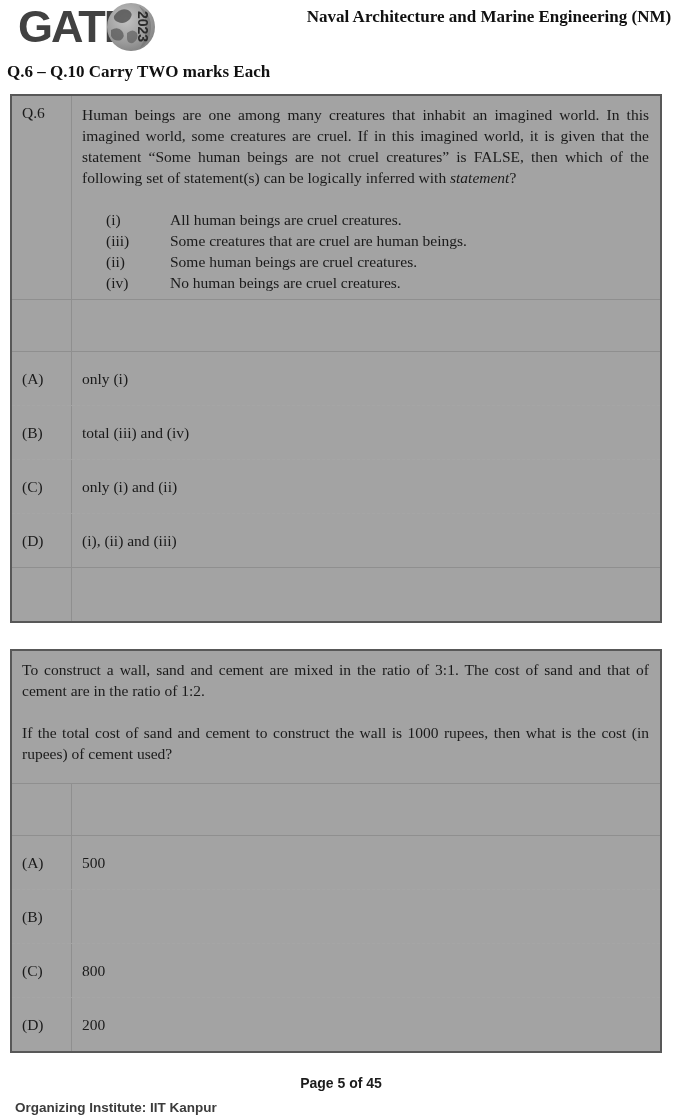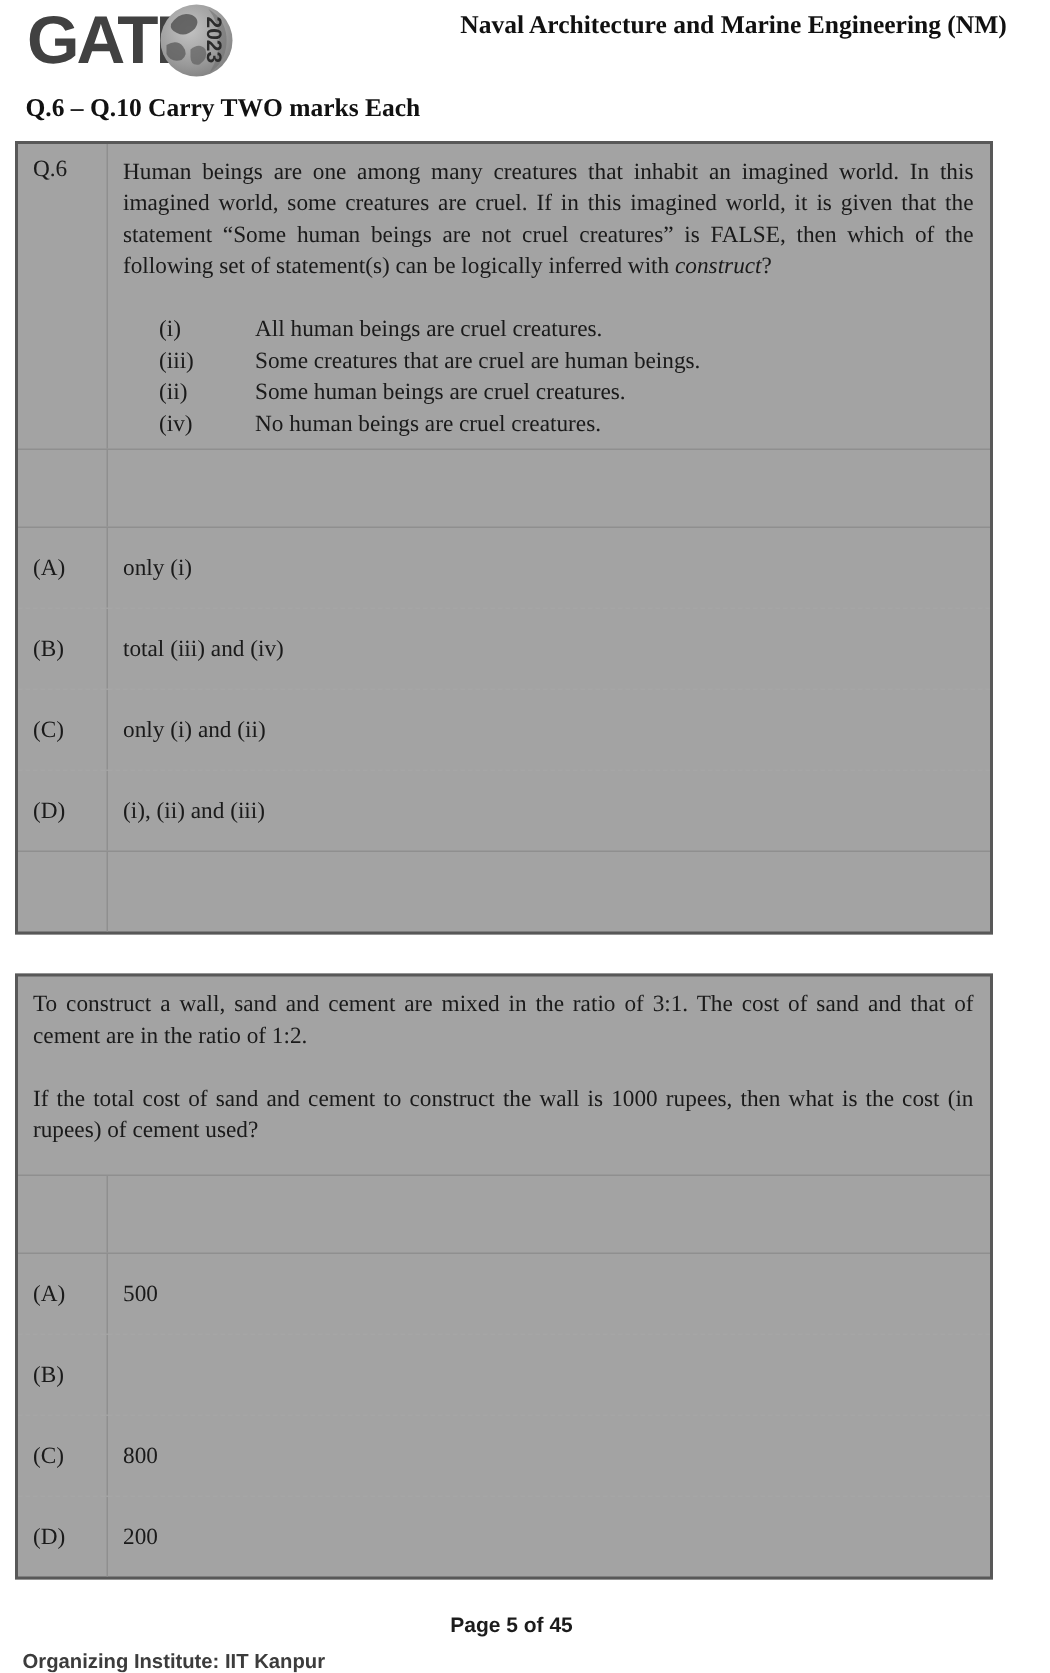--- a/index.html
+++ b/index.html
@@ -17,21 +17,21 @@
     font-family:"Liberation Sans", sans-serif; font-weight:bold;
     font-size:45px; line-height:50px; letter-spacing:-2px; color:#414141;
   }
   .globe { position:absolute; left:88px; top:0; width:50px; height:50px; }
   .paper-title {
     position:absolute; left:282px; top:7px; width:414px;
     font-weight:bold; font-size:17px; text-align:center; color:#111;
   }
 
   .section-heading {
-    margin:8px 0 12px 17px; font-weight:bold; font-size:17px; color:#111;
+    margin:8px 0 12px 7px; font-weight:bold; font-size:17px; color:#111;
   }
 
   
   .qtable {
     width:652px; margin-left:10px; border:2px solid #585858; background:#a3a3a3;
   }
   .qtable + .qtable { margin-top:26px; }
   .row { display:flex; }
   .row + .row { border-top:1px solid #8f8f8f; }
   .row.dashed { border-top:1px dashed #a6a6a6; }
@@ -97,21 +97,21 @@
   </div>
   <div class="paper-title">Naval Architecture and Marine Engineering (NM)</div>
 </div>
 
 <div class="section-heading">Q.6 – Q.10 Carry TWO marks Each</div>
 
 <div class="qtable">
   <div class="row q-row-1">
     <div class="cell-num">Q.6</div>
     <div class="cell-body">
-      <div class="qpara"><span>Human beings are one among many creatures that inhabit an imagined world. In this imagined world, some creatures are cruel. If in this imagined world, it is given that the statement “Some human beings are not cruel creatures” is FALSE, then which of the following set of statement(s) can be logically inferred with </span><i>construct</i><span>?</span></div>
+      <div class="qpara"><span>Human beings are one among many creatures that inhabit an imagined world. In this imagined world, some creatures are cruel. If in this imagined world, it is given that the statement “Some human beings are not cruel creatures” is FALSE, then which of the following set of statement(s) can be logically inferred with </span><i>statement</i><span>?</span></div>
       <div class="statements">
         <div class="stmt">
           <span class="stmt-marker">(i)</span>
           <span>All human beings are cruel creatures.</span>
         </div>
         <div class="stmt">
           <span class="stmt-marker">(iii)</span>
           <span>Some creatures that are cruel are human beings.</span>
         </div>
         <div class="stmt">

